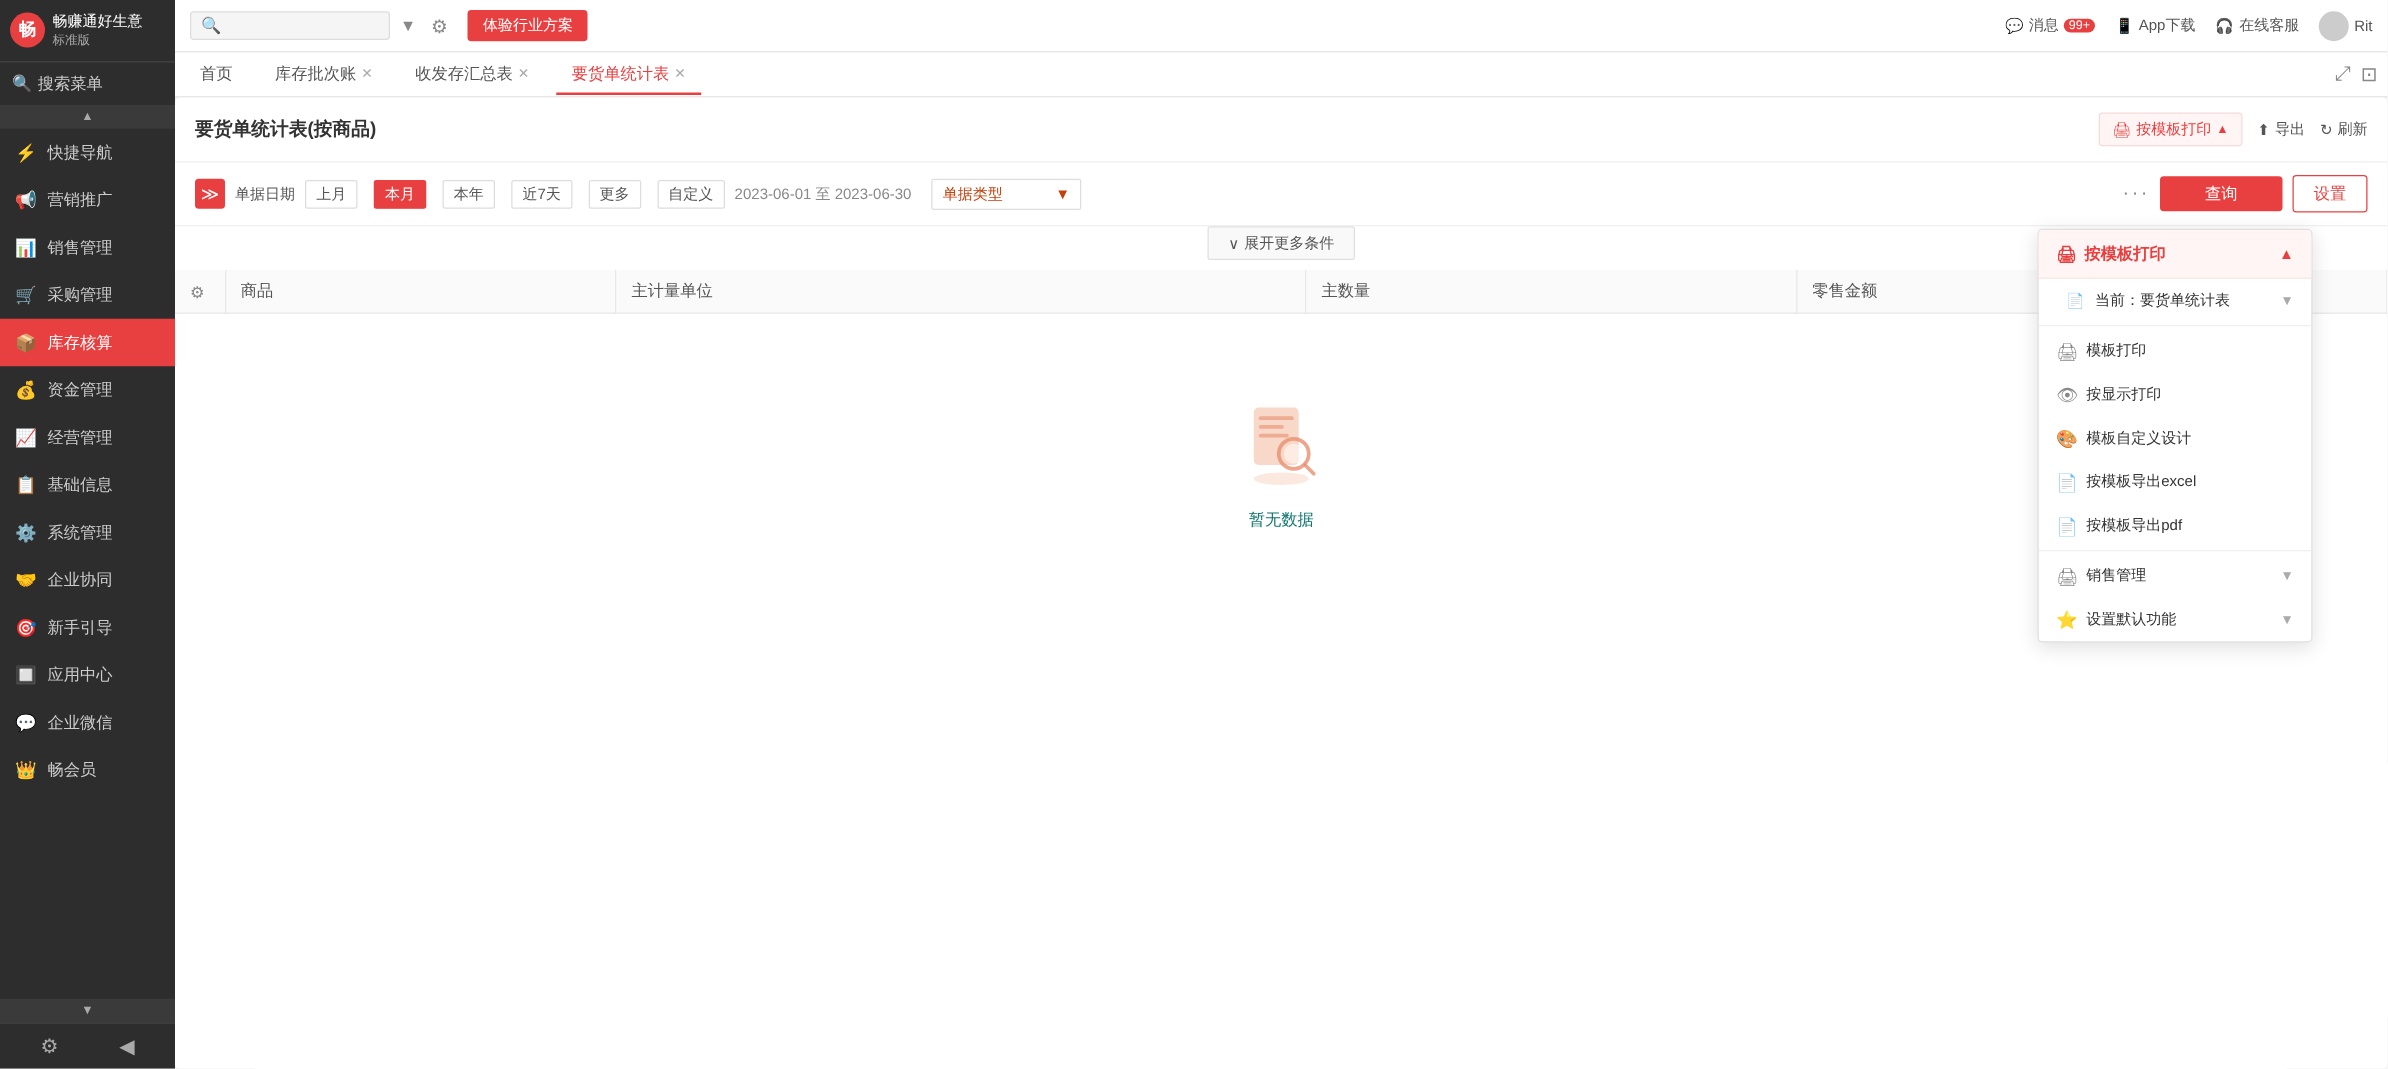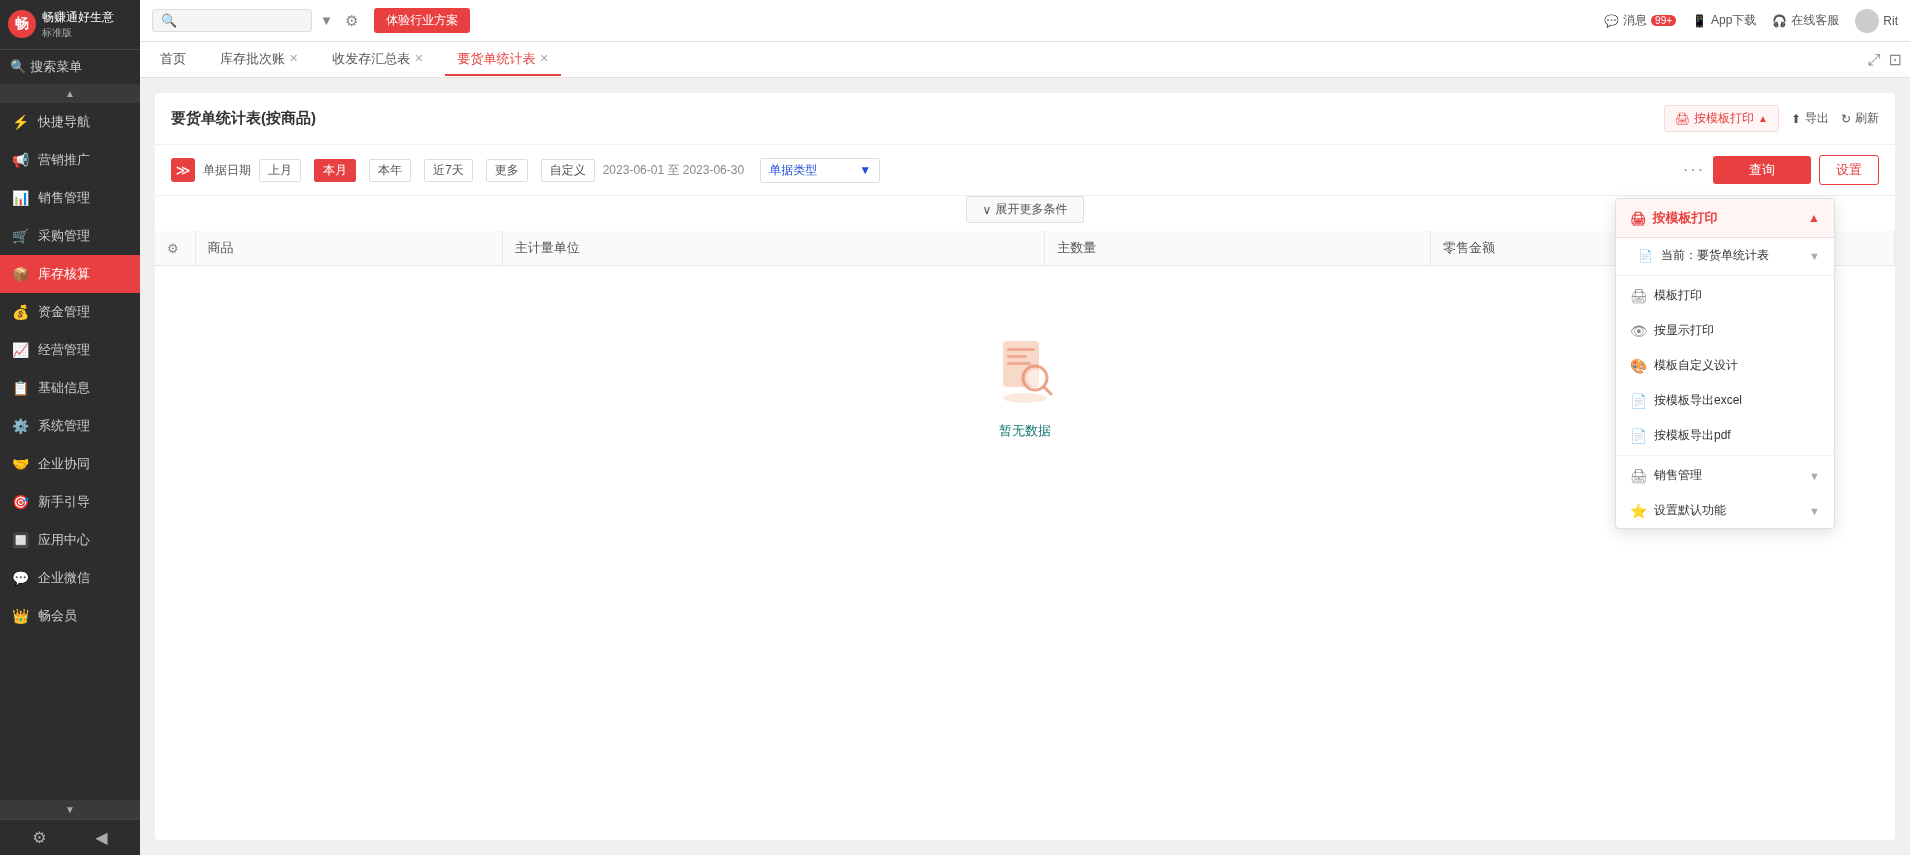--- a/index.html
+++ b/index.html
@@ -115,21 +115,21 @@
     }
     .tab.active { color: #e84040; border-bottom-color: #e84040; }
     .tab-close { color: #aaa; font-size: 11px; cursor: pointer; }
     .tabs-right { margin-left: auto; display: flex; align-items: center; gap: 8px; }
     .tabs-right-btn { color: #888; cursor: pointer; font-size: 16px; background: none; border: none; }
 
     
     .page-content {
       flex: 1;
       background: #fff;
-      margin: 15px;
+      margin: 0;
       border-radius: 4px;
       overflow: hidden;
       display: flex;
       flex-direction: column;
       position: relative;
     }
 
     .page-header {
       padding: 12px 16px;
       border-bottom: 1px solid #f0f0f0;
@@ -163,21 +163,21 @@
     .date-btn {
       padding: 2px 8px; font-size: 12px; border: 1px solid #ddd; background: #fff;
       cursor: pointer; border-radius: 2px; color: #555;
     }
     .date-btn.active { background: #e84040; color: #fff; border-color: #e84040; }
     .date-range { font-size: 12px; color: #888; }
     .filter-divider { color: #ddd; }
     .filter-type-select {
       display: flex; align-items: center; gap: 4px;
       border: 1px solid #ddd; border-radius: 2px; padding: 3px 8px;
-      cursor: pointer; font-size: 12px; color: #1d4ed8; background: #fff; min-width: 120px;
+      cursor: pointer; font-size: 12px; color: #c2410c; background: #fff; min-width: 120px;
       justify-content: space-between;
     }
 
     .filter-more-row {
       padding: 0 16px 8px;
       display: flex; justify-content: center;
     }
     .expand-more-btn {
       display: flex; align-items: center; gap: 4px;
       color: #555; font-size: 12px; cursor: pointer; background: none; border: none;

